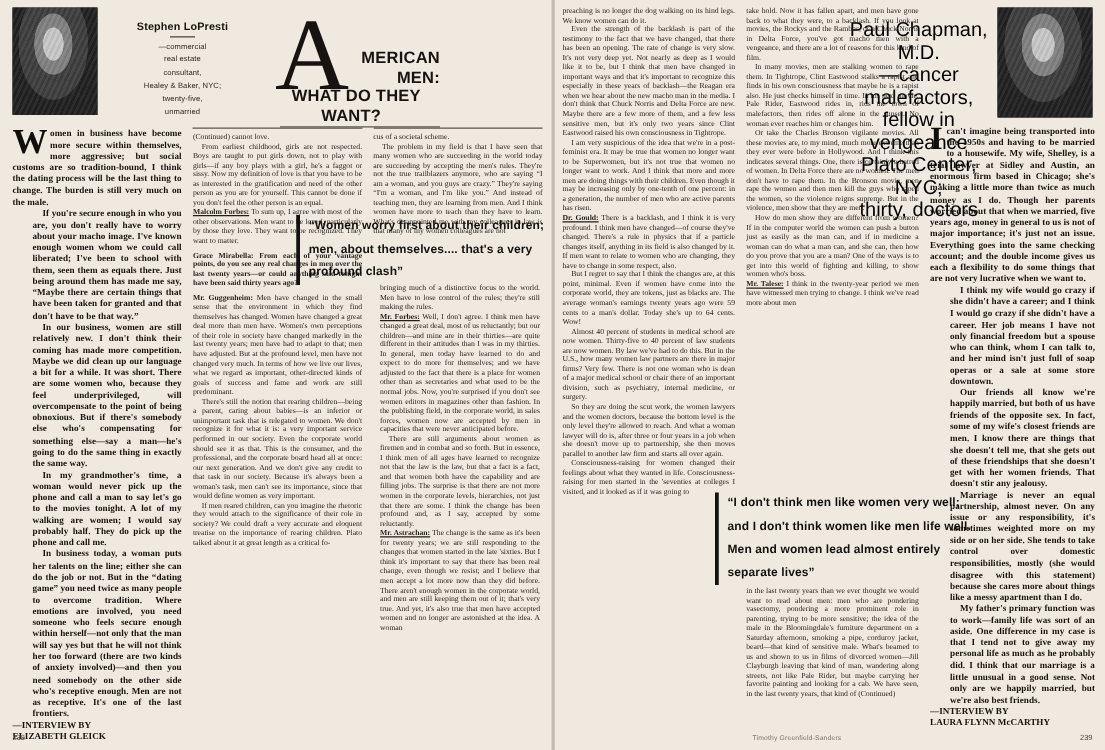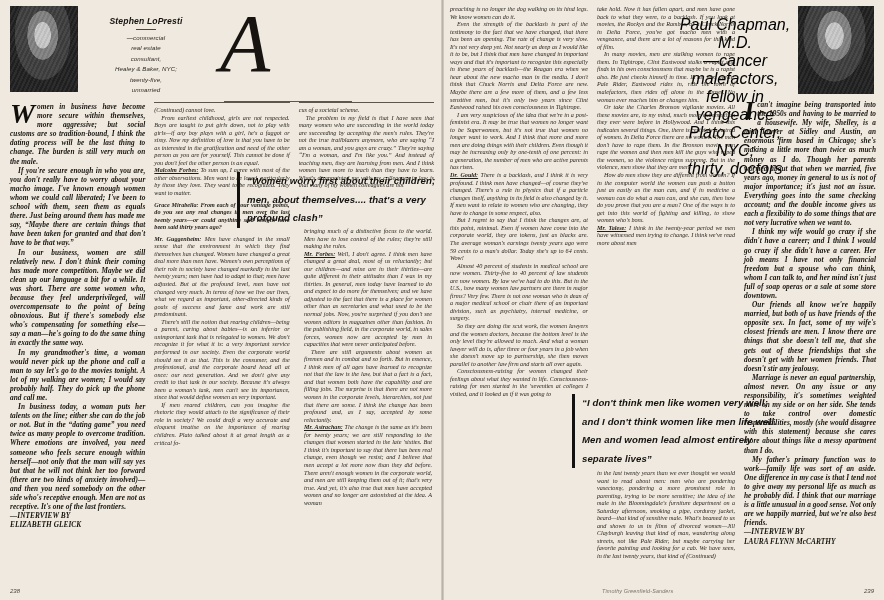--- a/index.html
+++ b/index.html
@@ -12,21 +12,20 @@
     height: 600px;
     overflow: hidden;
     font-family: "Liberation Serif", serif;
   }
   .spread {
     position: relative;
     width: 884px;
     height: 600px;
     background: #0ea5e9;
     display: flex;
-    font-style: italic;
   }
   .page {
     position: relative;
     height: 600px;
     background: #efe9df;
     box-sizing: border-box;
   }
   .page-left  { width: 442px; padding: 6px 8px 0 10px; }
   .page-right { width: 442px; padding: 6px 10px 0 8px; }
 
@@ -141,21 +140,21 @@
   p.lead {
     margin: 0;
     font-size: 7.3px;
     line-height: 9.1px;
     font-weight: bold;
     text-align: justify;
     color: #17140f;
     text-indent: 0;
     letter-spacing: .05px;
   }
-  p.lead.ind { text-indent: 8px; }
+  p.lead.ind { text-indent: 8px; margin-left: 16px; }
   .dropcapW {
     float: left;
     font-size: 28px;
     line-height: 21px;
     font-weight: bold;
     padding: 1px 2px 0 0;
     color: #110f0c;
   }
   .dropcapI {
     float: left;
@@ -248,20 +247,26 @@
         <div class="cred">—commercial</div>
         <div class="cred">real estate</div>
         <div class="cred">consultant,</div>
         <div class="cred">Healey &amp; Baker, NYC;</div>
         <div class="cred">twenty-five,</div>
         <div class="cred">unmarried</div>
       </div>
 
       <div class="title-block">
         <div class="dropA">A</div>
+        <div class="title-lines">
+          <div class="l1">MERICAN</div>
+          <div class="l2">MEN:</div>
+          <div class="l3">WHAT DO THEY</div>
+          <div class="l4">WANT?</div>
+        </div>
         <div class="title-rule"></div>
       </div>
     </div>
 
     <div class="cols">
 
       <div class="col">
         <p class="lead"><span class="dropcapW">W</span><span>omen in business have become more secure within themselves, more aggressive; but social customs are so tradition-bound, I think the dating process will be the last thing to change. The burden is still very much on the male.</span></p>
         <p class="lead ind">If you're secure enough in who you are, you don't really have to worry about your macho image. I've known enough women whom we could call liberated; I've been to school with them, seen them as equals there. Just being around them has made me say, “Maybe there are certain things that have been taken for granted and that don't have to be that way.”</p>
         <p class="lead ind">In our business, women are still relatively new. I don't think their coming has made more competition. Maybe we did clean up our language a bit for a while. It was short. There are some women who, because they feel underprivileged, will overcompensate to the point of being obnoxious. But if there's somebody else who's compensating for something else—say a man—he's going to do the same thing in exactly the same way.</p>

